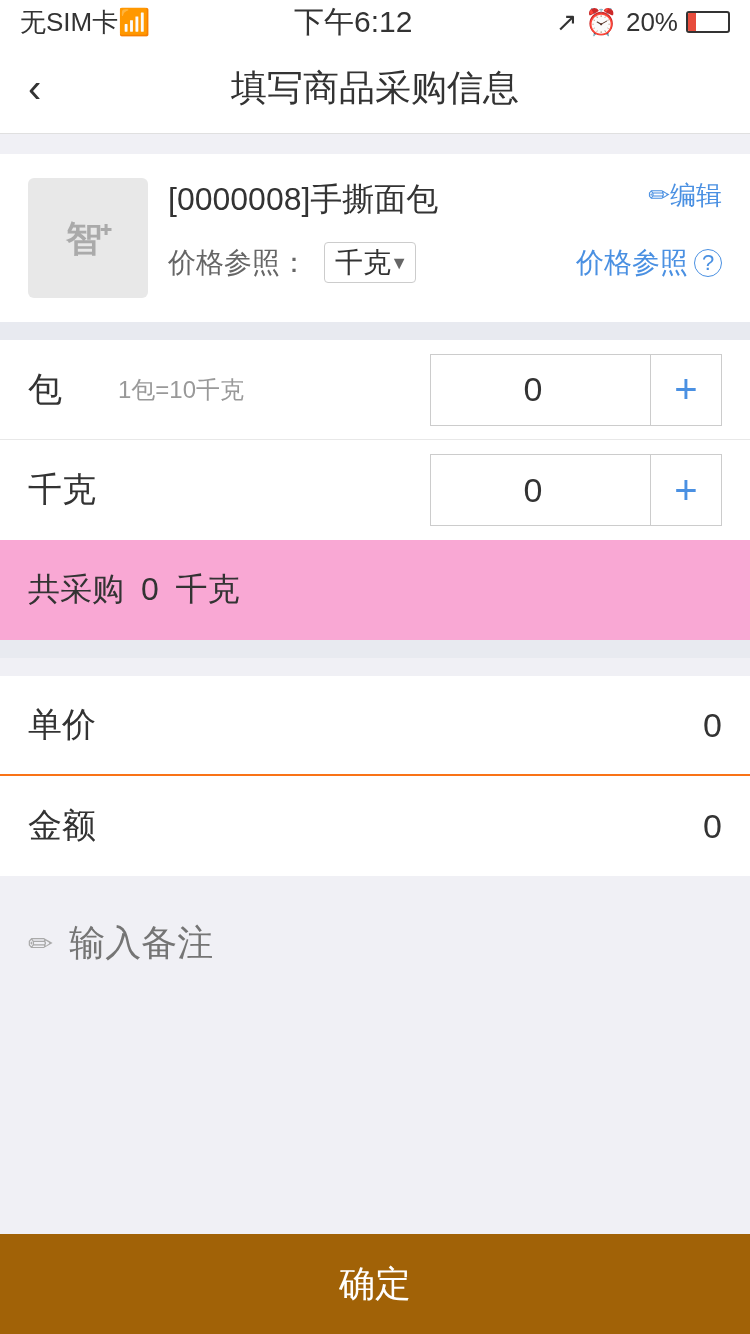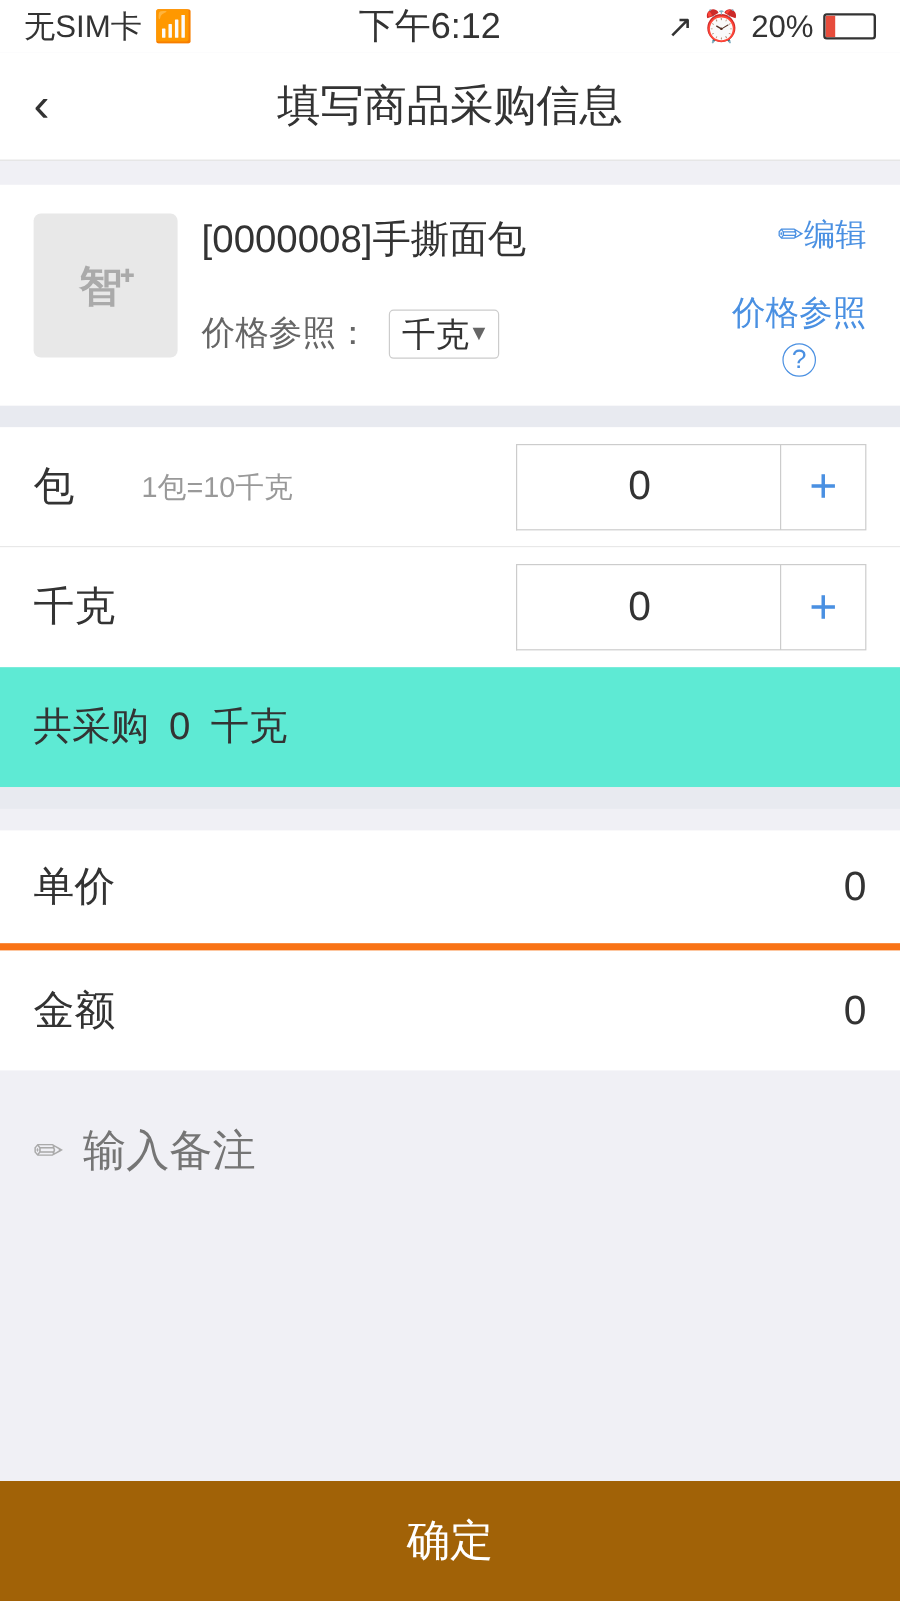--- a/index.html
+++ b/index.html
@@ -18,21 +18,21 @@
       width: 100%;
       height: 44px;
       background: #fff;
       display: flex;
       align-items: center;
       justify-content: space-between;
       padding: 0 20px;
       font-size: 26px;
       color: #333;
     }
-    .status-left { display: flex; align-items: center; gap: 10px; }
+    .status-left { display: flex; align-items: center; gap: 0; }
     .status-center { font-size: 30px; font-weight: 400; }
     .status-right { display: flex; align-items: center; gap: 8px; font-size: 26px; }
     .battery-icon {
       display: inline-flex; align-items: center;
     }
     .battery-body {
       width: 44px; height: 22px;
       border: 2px solid #333;
       border-radius: 3px;
       position: relative;
@@ -146,21 +146,20 @@
       cursor: pointer;
     }
     .price-ref-btn {
       color: #4a90e2;
       font-size: 28px;
       cursor: pointer;
       display: flex;
       align-items: center;
       gap: 6px;
       margin-left: auto;
-      flex-direction: column;
     }
 
     
     .section-sep {
       height: 18px;
       background: #e8eaf0;
       width: 100%;
     }
 
     
@@ -209,21 +208,21 @@
       font-size: 40px;
       color: #4a90e2;
       display: flex;
       align-items: center;
       justify-content: center;
       cursor: pointer;
     }
 
     
     .summary-row {
-      background: #5eead4;
+      background: #f9a8d4;
       display: flex;
       align-items: center;
       justify-content: space-between;
       padding: 0 28px;
       height: 100px;
     }
     .summary-text {
       font-size: 32px;
       color: #333;
     }
@@ -241,21 +240,21 @@
     .price-section {
       background: #fff;
       margin-top: 18px;
     }
     .price-row {
       display: flex;
       align-items: center;
       justify-content: space-between;
       padding: 0 28px;
       height: 100px;
-      border-bottom: 6px solid #f97316;
+      border-bottom: 2px solid #f97316;
     }
     .price-row:last-child { border-bottom: none; }
     .price-label { font-size: 34px; color: #333; }
     .price-value { font-size: 34px; color: #333; }
 
     
     .remarks-section {
       background: #f0f0f5;
       padding: 28px;
       display: flex;

